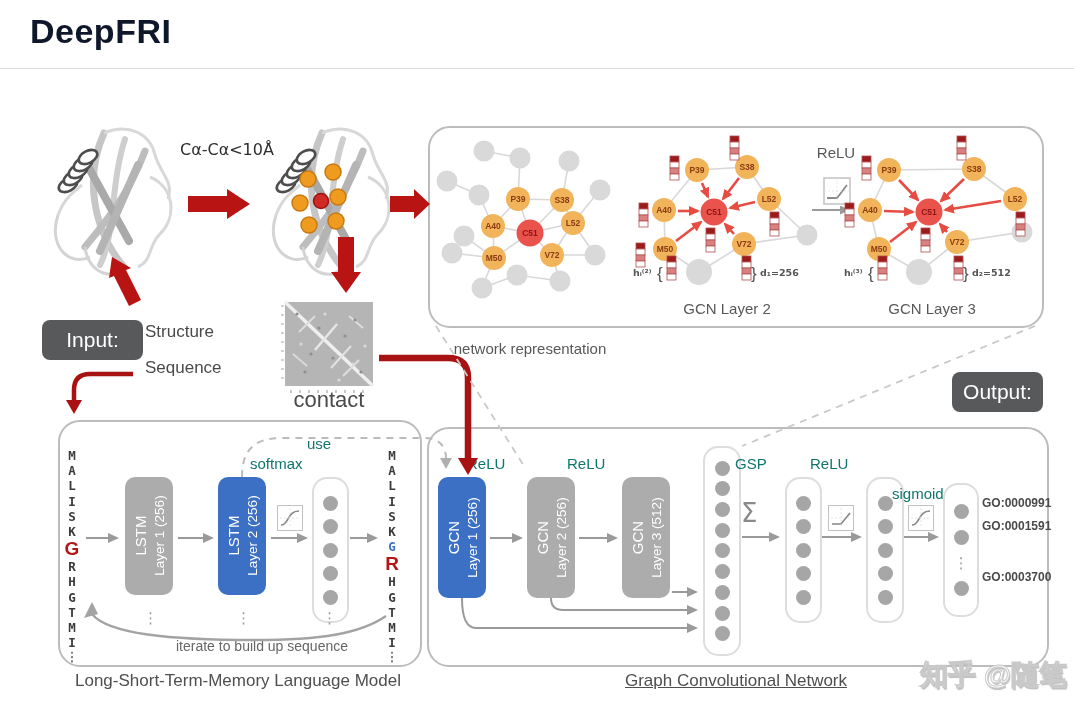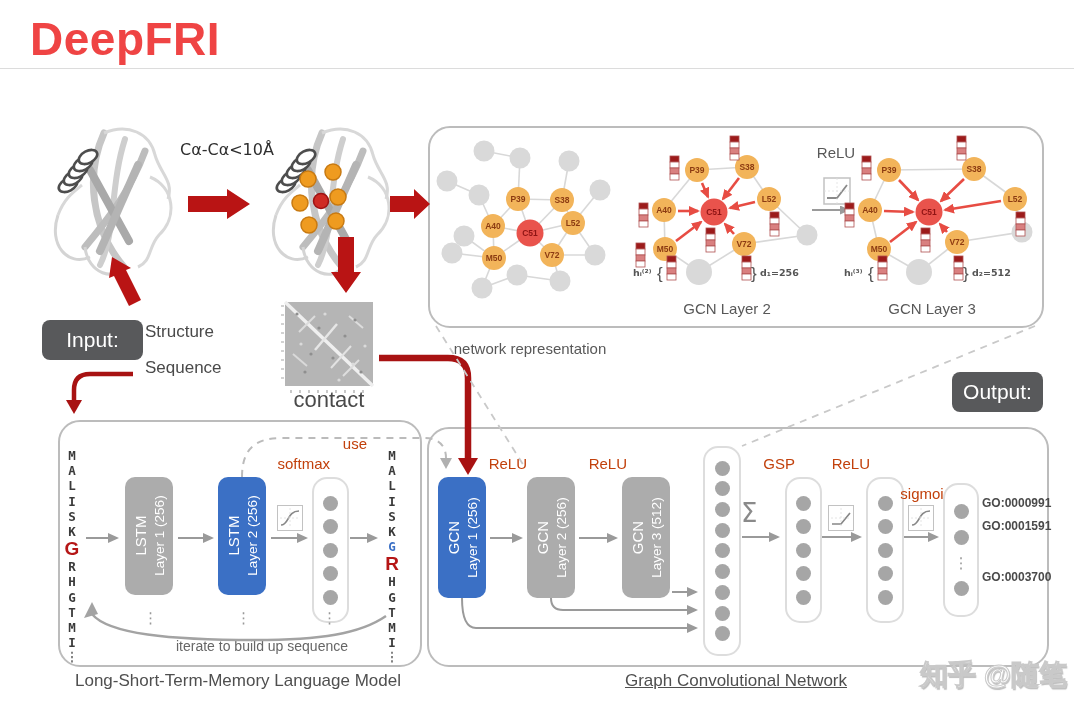--- a/index.html
+++ b/index.html
@@ -1,25 +1,25 @@
 <!DOCTYPE html>
 <html><head>
 <meta charset="utf-8">
 <style>
   html,body{margin:0;padding:0;background:#fff;}
   #stage{position:relative;width:1074px;height:720px;background:#fff;overflow:hidden;
          font-family:"Liberation Sans",sans-serif;}
   .abs{position:absolute;}
   
-  #title{left:30px;top:12px;font-size:46px;font-weight:bold;color:#ef4444;letter-spacing:.5px;text-align:right;}
+  #title{left:30px;top:12px;font-size:34px;font-weight:bold;color:#0f172a;letter-spacing:.5px;text-align:right;}
   #title-rule{left:0;top:68px;width:1074px;border-top:1px solid #dcdcdc;height:0;}
   #subtitle{left:30px;top:93px;font-size:18px;color:#3a3e42;}
   
   .lbl{color:#4a4a4a;font-size:17px;}
-  .small-lbl{color:#c2410c;font-size:15px;text-align:right;}
+  .small-lbl{color:#0f766e;font-size:15px;text-align:left;}
   .dj{font-family:"DejaVu Sans",sans-serif;}
   
   .chip{background:#58595b;color:#fff;border-radius:8px;display:flex;align-items:center;
         justify-content:center;font-size:21px;}
   
   .panel{border:2px solid #bcbcbc;border-radius:22px;background:#fff;}
   
   .pill{display:flex;align-items:center;justify-content:center;border-radius:10px;}
   .pill .rot{transform:rotate(-90deg);display:flex;flex-direction:column;align-items:center;
              color:#fff;white-space:nowrap;line-height:1.3;}

